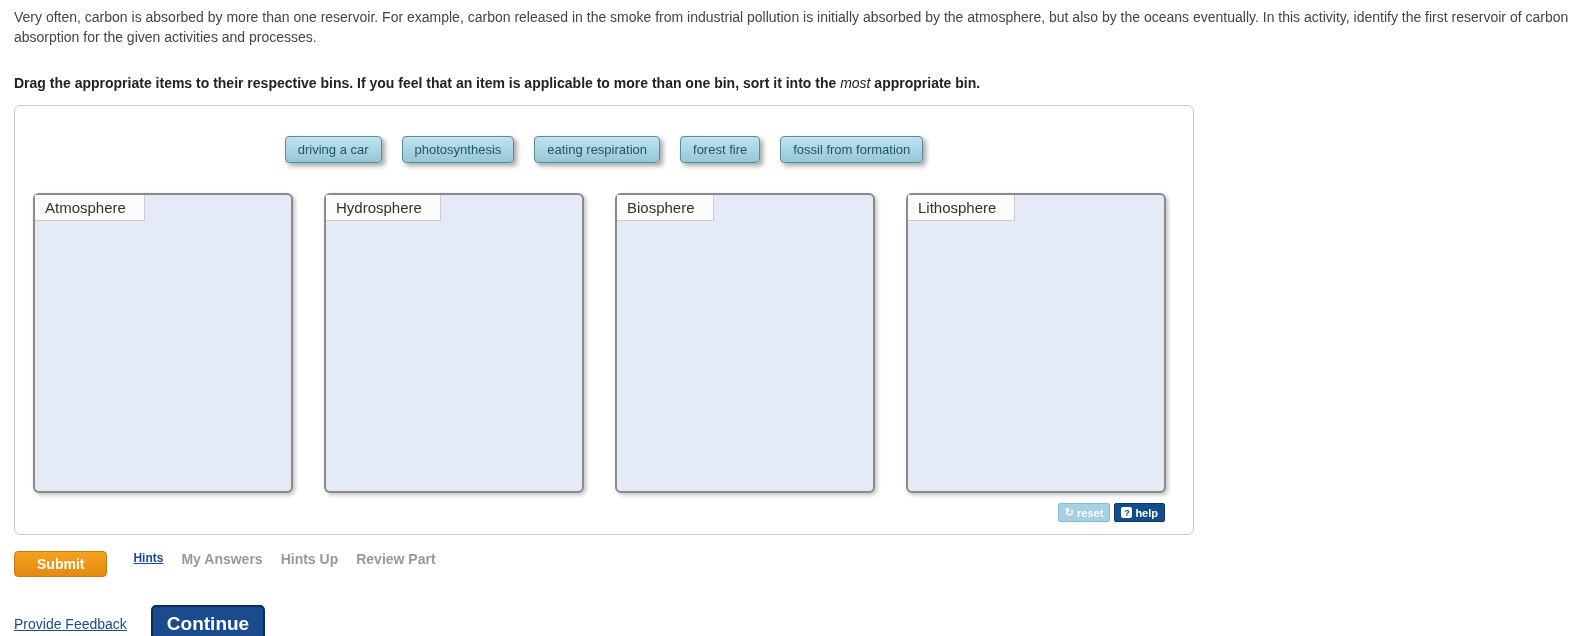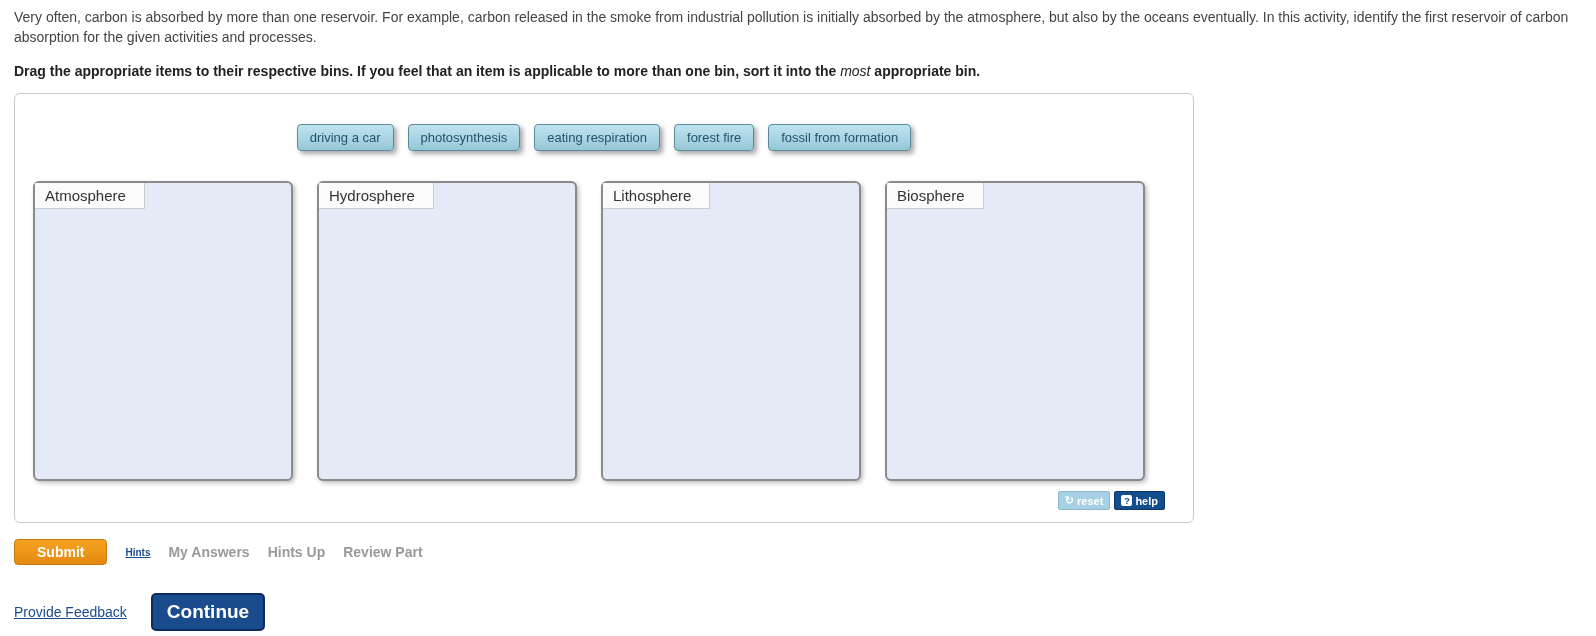--- a/index.html
+++ b/index.html
@@ -8,21 +8,21 @@
       font-size: 14px;
       color: #333;
       background: #fff;
       padding: 8px 14px;
       width: 1596px;
     }
     .intro-text {
       color: #444;
       font-size: 14px;
       line-height: 1.4;
-      margin-bottom: 16px;
+      margin-bottom: 28px;
     }
     .instruction-text {
       color: #222;
       font-size: 14px;
       font-weight: bold;
       margin-bottom: 14px;
     }
     .instruction-text em {
       font-style: italic;
       font-weight: normal;
@@ -30,37 +30,37 @@
     .activity-box {
       border: 1px solid #ccc;
       border-radius: 6px;
       padding: 30px 18px 12px 18px;
       background: #fff;
       width: 1180px;
     }
     .drag-items-row {
       display: flex;
       justify-content: center;
-      gap: 14px;
+      gap: 20px;
       margin-bottom: 30px;
     }
     .drag-item {
       background: linear-gradient(to bottom, #bfe3f0 0%, #96c7d7 100%);
       border: 1px solid #5b8a9a;
       border-radius: 4px;
       color: #24546b;
       font-size: 13px;
       padding: 5px 12px;
       box-shadow: 3px 3px 5px rgba(0,0,0,0.35);
       cursor: move;
       white-space: nowrap;
     }
     .bins-row {
       display: flex;
-      gap: 24px;
+      gap: 31px;
       justify-content: flex-start;
       margin-bottom: 10px;
     }
     .bin {
       width: 260px;
       height: 300px;
       background: #e4ebf7;
       border: 2px solid #8a8a8a;
       border-radius: 6px;
       box-shadow: 2px 2px 4px rgba(0,0,0,0.25);
@@ -119,39 +119,39 @@
       width: 11px;
       height: 11px;
       display: inline-flex;
       align-items: center;
       justify-content: center;
       font-size: 9px;
       font-weight: bold;
     }
     .submit-row {
       display: flex;
-      align-items: center;
       gap: 18px;
       margin-top: 16px;
     }
     .submit-btn {
       background: linear-gradient(to bottom, #f6a120 0%, #e38a10 100%);
       border: 1px solid #c97a10;
       border-radius: 4px;
       color: #fff;
       font-weight: bold;
       font-size: 14px;
       padding: 4px 22px;
       cursor: pointer;
     }
     .hints-link {
       color: #1a4b8c;
       font-weight: bold;
       text-decoration: underline;
-      font-size: 10px;
+      font-size: 12px;
+      margin-left: 8px;
     }
     .disabled-link {
       color: #999;
       font-size: 14px;
       font-weight: bold;
     }
     .footer-row {
       display: flex;
       justify-content: flex-start;
       align-items: center;
@@ -195,24 +195,24 @@
   </div>
 
   <div class="bins-row">
     <div class="bin">
       <div class="bin-label">Atmosphere</div>
     </div>
     <div class="bin">
       <div class="bin-label">Hydrosphere</div>
     </div>
     <div class="bin">
+      <div class="bin-label">Biosphere</div>
+    </div>
+    <div class="bin">
       <div class="bin-label">Lithosphere</div>
-    </div>
-    <div class="bin">
-      <div class="bin-label">Biosphere</div>
     </div>
   </div>
 
   <div class="reset-help-row">
     <div class="reset-btn">
       <span class="icon">↻</span>
       <span>reset</span>
     </div>
     <div class="help-btn">
       <span class="qmark">?</span>

